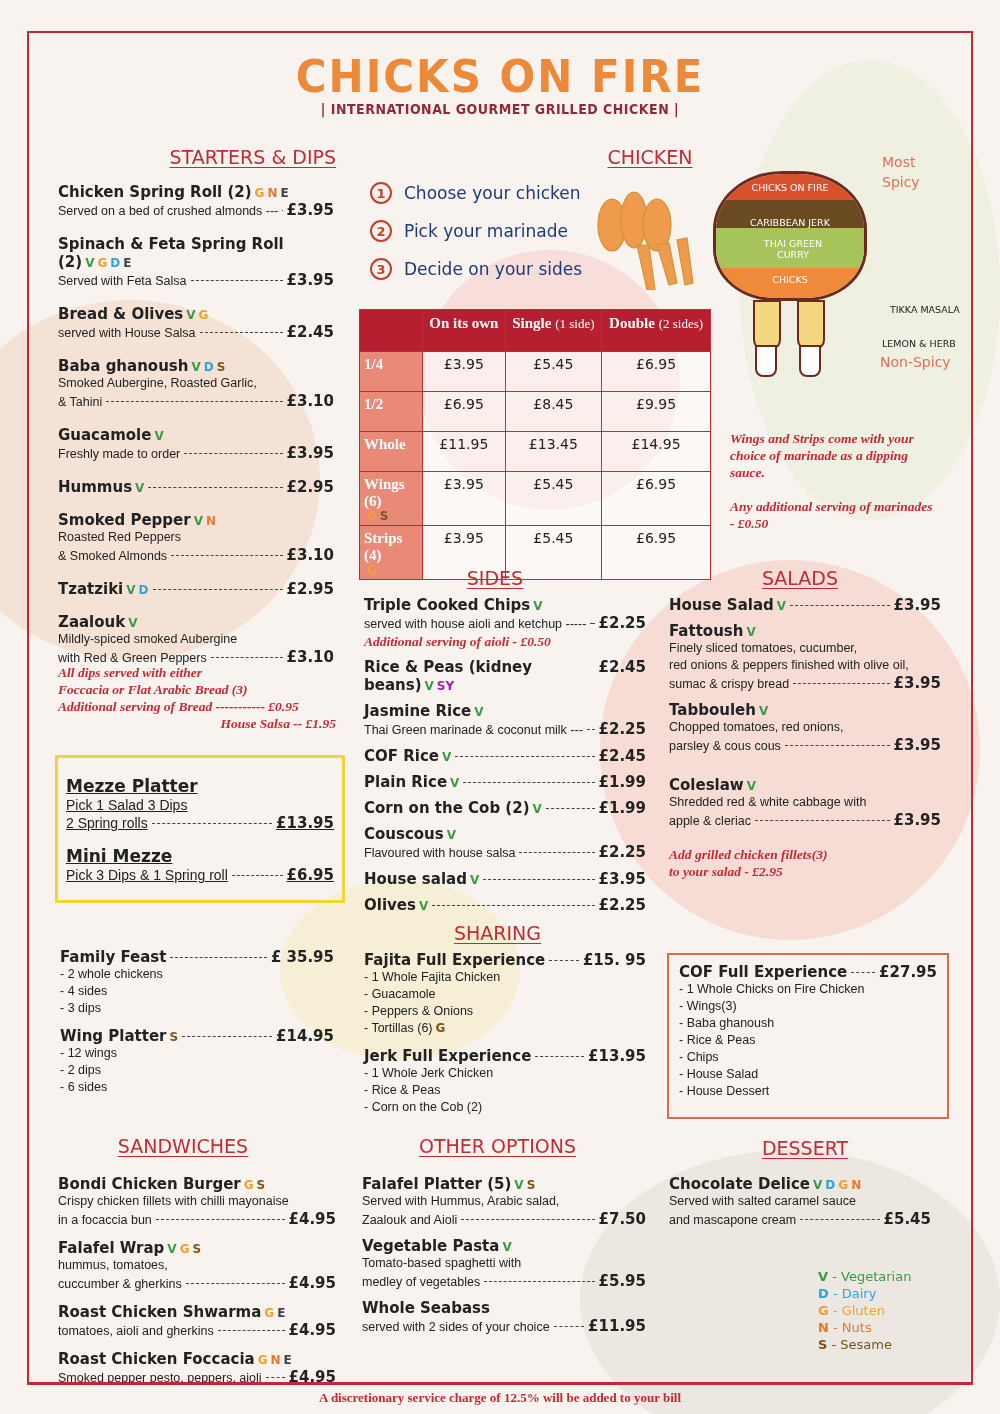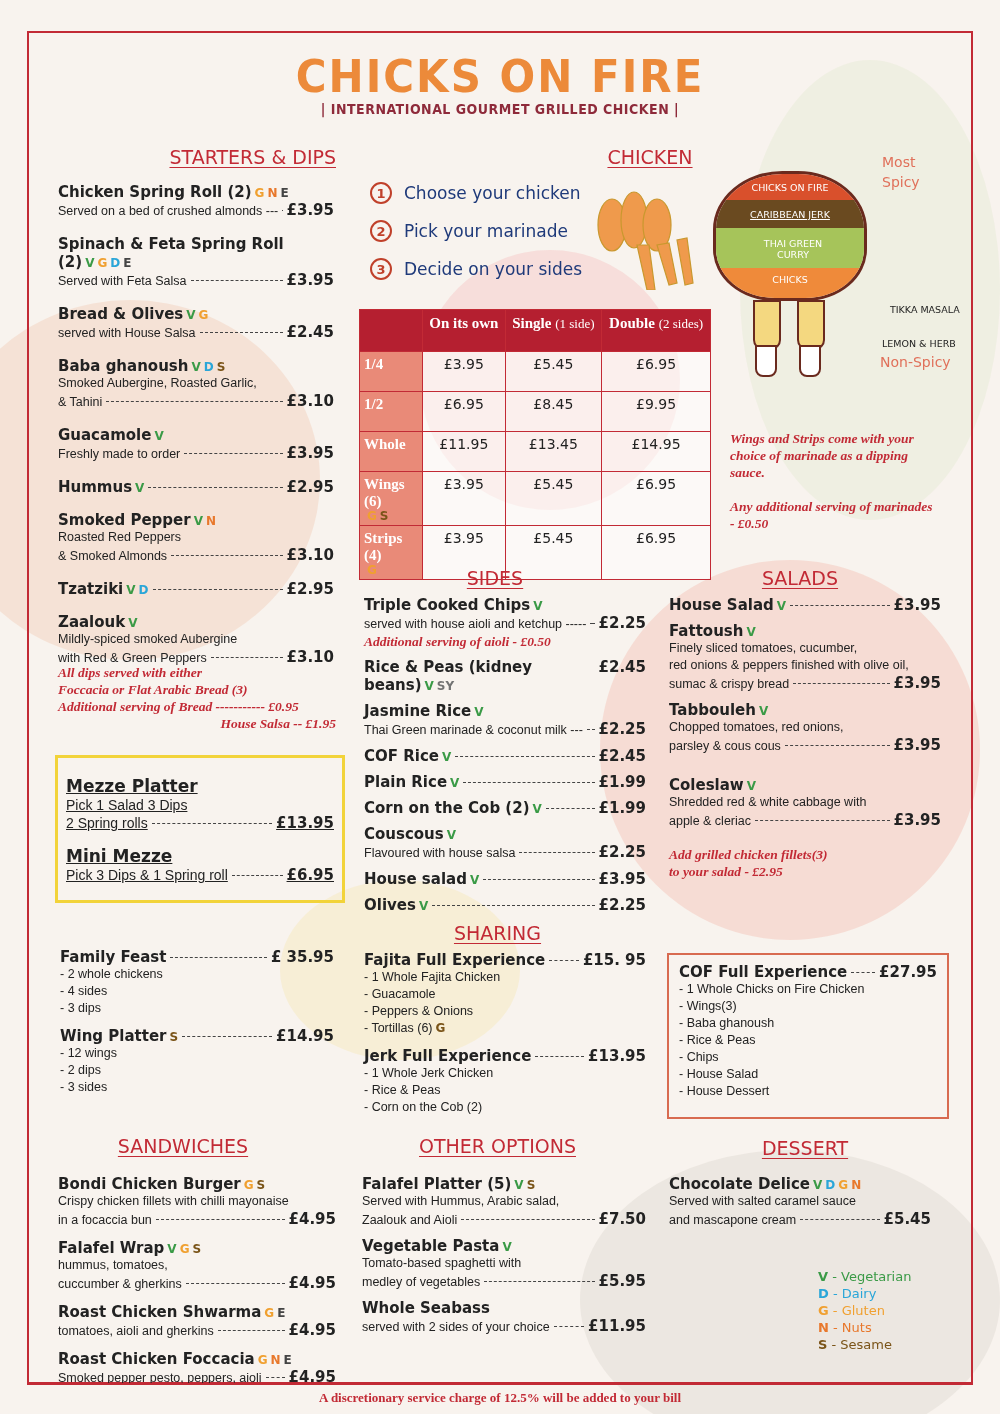--- a/index.html
+++ b/index.html
@@ -31,21 +31,21 @@
     font-family: "DejaVu Sans", sans-serif; font-size: 19px; color: #c22a35;
     text-decoration: underline; text-underline-offset: 3px; text-align: center;
   }
   .item-name { font-size: 15px; font-weight: bold; color: #222; font-family: "DejaVu Sans", sans-serif; }
   .item-desc { font-size: 12.5px; color: #222; line-height: 17px; }
   .row { display: flex; align-items: baseline; }
   .row .fill { flex: 1; border-bottom: 1px dashed #444; margin: 0 4px; transform: translateY(-4px); }
   .price { font-weight: bold; font-size: 15px; font-family: "DejaVu Sans", sans-serif; }
   .tag { font-weight: bold; font-size: 12px; margin-left: 3px; font-family: "DejaVu Sans", sans-serif; }
   .tag-V { color: #3a9a46; } .tag-D { color: #2aa6d8; } .tag-G { color: #f0a030; }
-  .tag-N { color: #e8782c; } .tag-S { color: #7a5418; } .tag-E { color: #444; } .tag-SY { color: #737373; text-align: right; }
+  .tag-N { color: #e8782c; } .tag-S { color: #7a5418; } .tag-E { color: #444; } .tag-SY { color: #a21caf; text-align: right; }
   .note { font-family: "Liberation Serif", serif; font-style: italic; font-weight: bold; color: #c22a35; font-size: 13.5px; line-height: 17px; }
   .step { display: flex; align-items: center; gap: 12px; font-size: 17px; color: #1f3a7a; font-family: "DejaVu Sans", sans-serif; }
   .step-num { width: 22px; height: 22px; border: 2px solid #c0402a; border-radius: 50%; color: #c0402a; font-weight: bold; font-size: 13px; display: flex; align-items: center; justify-content: center; }
   table.price-table { border-collapse: collapse; width: 352px; border-radius: 27px; }
   table.price-table td, table.price-table th { border: 1.5px solid #c22a35; font-family: "Liberation Serif", serif; font-size: 15px; vertical-align: top; padding: 4px 4px; }
   table.price-table th { background: #b51f30; color: #fff; font-weight: bold; height: 42px; line-height: 18px; }
   table.price-table th small { font-weight: normal; font-size: 13px; }
   table.price-table td.rowhead { background: #e98a78; color: #fff; font-weight: bold; width: 63px; text-align: left; }
   table.price-table td.cell { text-align: center; font-family: "DejaVu Sans", sans-serif; font-size: 14px; background: rgba(255,255,255,0.5); }
   table.price-table tr.body-row td { height: 40px; }
@@ -186,21 +186,21 @@
       <div class="list-line">- 3 dips</div>
     </div>
     <div style="margin-bottom: 10px;">
       <div class="row">
         <span class="item-name"><span>Wing Platter</span><span class="tag tag-S">S</span></span>
         <span class="fill"></span>
         <span class="price">£14.95</span>
       </div>
       <div class="list-line">- 12 wings</div>
       <div class="list-line">- 2 dips</div>
-      <div class="list-line">- 3 sides</div>
+      <div class="list-line">- 6 sides</div>
     </div>
   </div>
 
 <div class="abs sec-title" style="left:580px;top:146px;width:140px;">CHICKEN</div>
 <div class="abs" id="steps" style="left:370px;top:182px;width:230px;">
     <div class="step" style="margin-bottom: 16px;">
       <span class="step-num">1</span>
       <span>Choose your chicken</span>
     </div>
     <div class="step" style="margin-bottom: 16px;">
@@ -226,21 +226,21 @@
   </svg>
 </div>
 
 <div class="abs" style="left:705px;top:165px;width:170px;height:230px;">
   <div style="position:absolute;left:8px;top:6px;width:154px;height:130px;border:3px solid #6a2a1e;border-radius:45% 45% 40% 40%;overflow:hidden;">
     <div style="position:absolute;left:0;top:0;width:100%;height:26px;background:#d9502c;"></div>
     <div style="position:absolute;left:0;top:26px;width:100%;height:28px;background:#6a4a20;"></div>
     <div style="position:absolute;left:0;top:54px;width:100%;height:40px;background:#a6c45a;"></div>
     <div style="position:absolute;left:0;top:94px;width:100%;height:36px;background:#ef8a3a;"></div>
     <div class="marinade-band" style="top:8px;">CHICKS ON FIRE</div>
-    <div class="marinade-band" style="top:35px;text-decoration:underline;">CARIBBEAN JERK</div>
+    <div class="marinade-band" style="top:43px;">CARIBBEAN JERK</div>
     <div class="marinade-band" style="top:64px;width:70px;left:42px;line-height:11px;">THAI GREEN CURRY</div>
     <div class="marinade-band" style="top:100px;">CHICKS</div>
   </div>
   <div style="position:absolute;left:48px;top:135px;width:28px;height:50px;background:#f4d880;border:2px solid #6a2a1e;border-radius:0 0 10px 10px;"></div>
   <div style="position:absolute;left:92px;top:135px;width:28px;height:50px;background:#f4d880;border:2px solid #6a2a1e;border-radius:0 0 10px 10px;"></div>
   <div style="position:absolute;left:50px;top:180px;width:22px;height:32px;background:#fff;border:2px solid #6a2a1e;border-radius:0 0 8px 8px;"></div>
   <div style="position:absolute;left:94px;top:180px;width:22px;height:32px;background:#fff;border:2px solid #6a2a1e;border-radius:0 0 8px 8px;"></div>
 </div>
 <div class="abs" style="left:882px;top:152px;width:60px;font-family:'DejaVu Sans',sans-serif;font-size:14px;color:#e0705a;line-height:20px;">Most Spicy</div>
 <div class="abs" style="left:890px;top:304px;font-size:9.5px;font-family:'DejaVu Sans',sans-serif;color:#222;">TIKKA MASALA</div>

